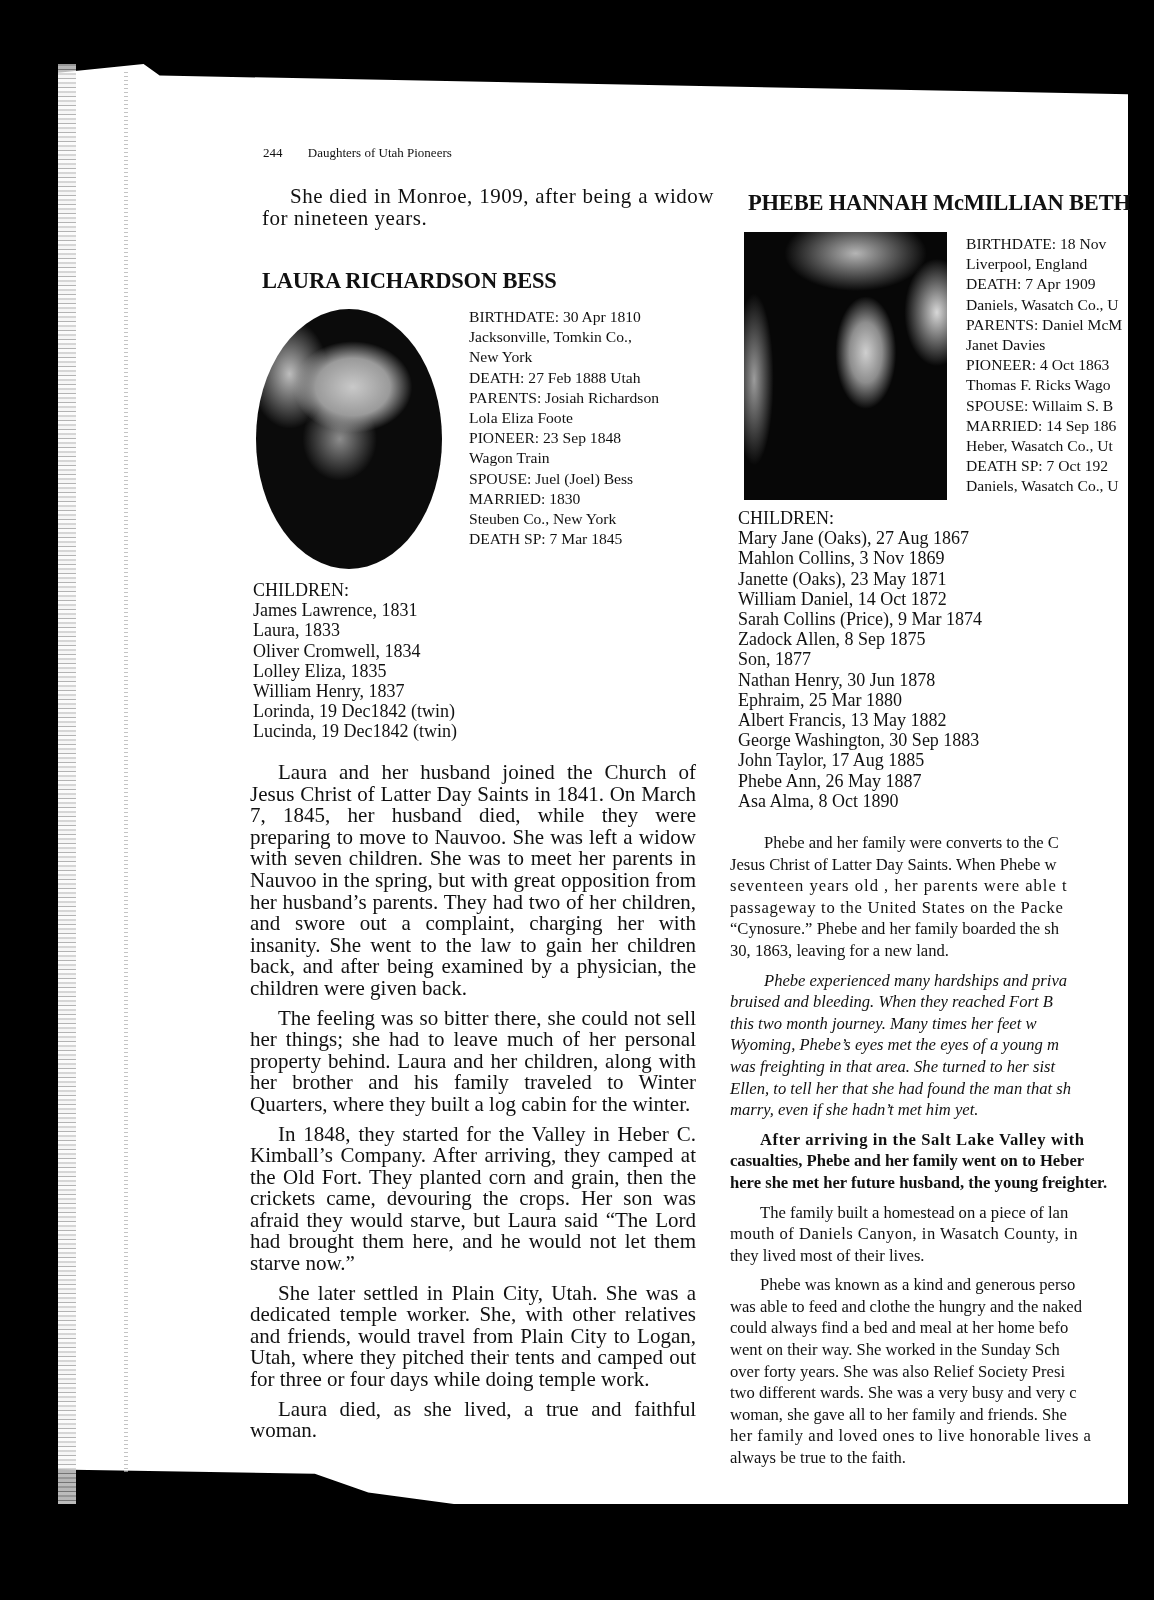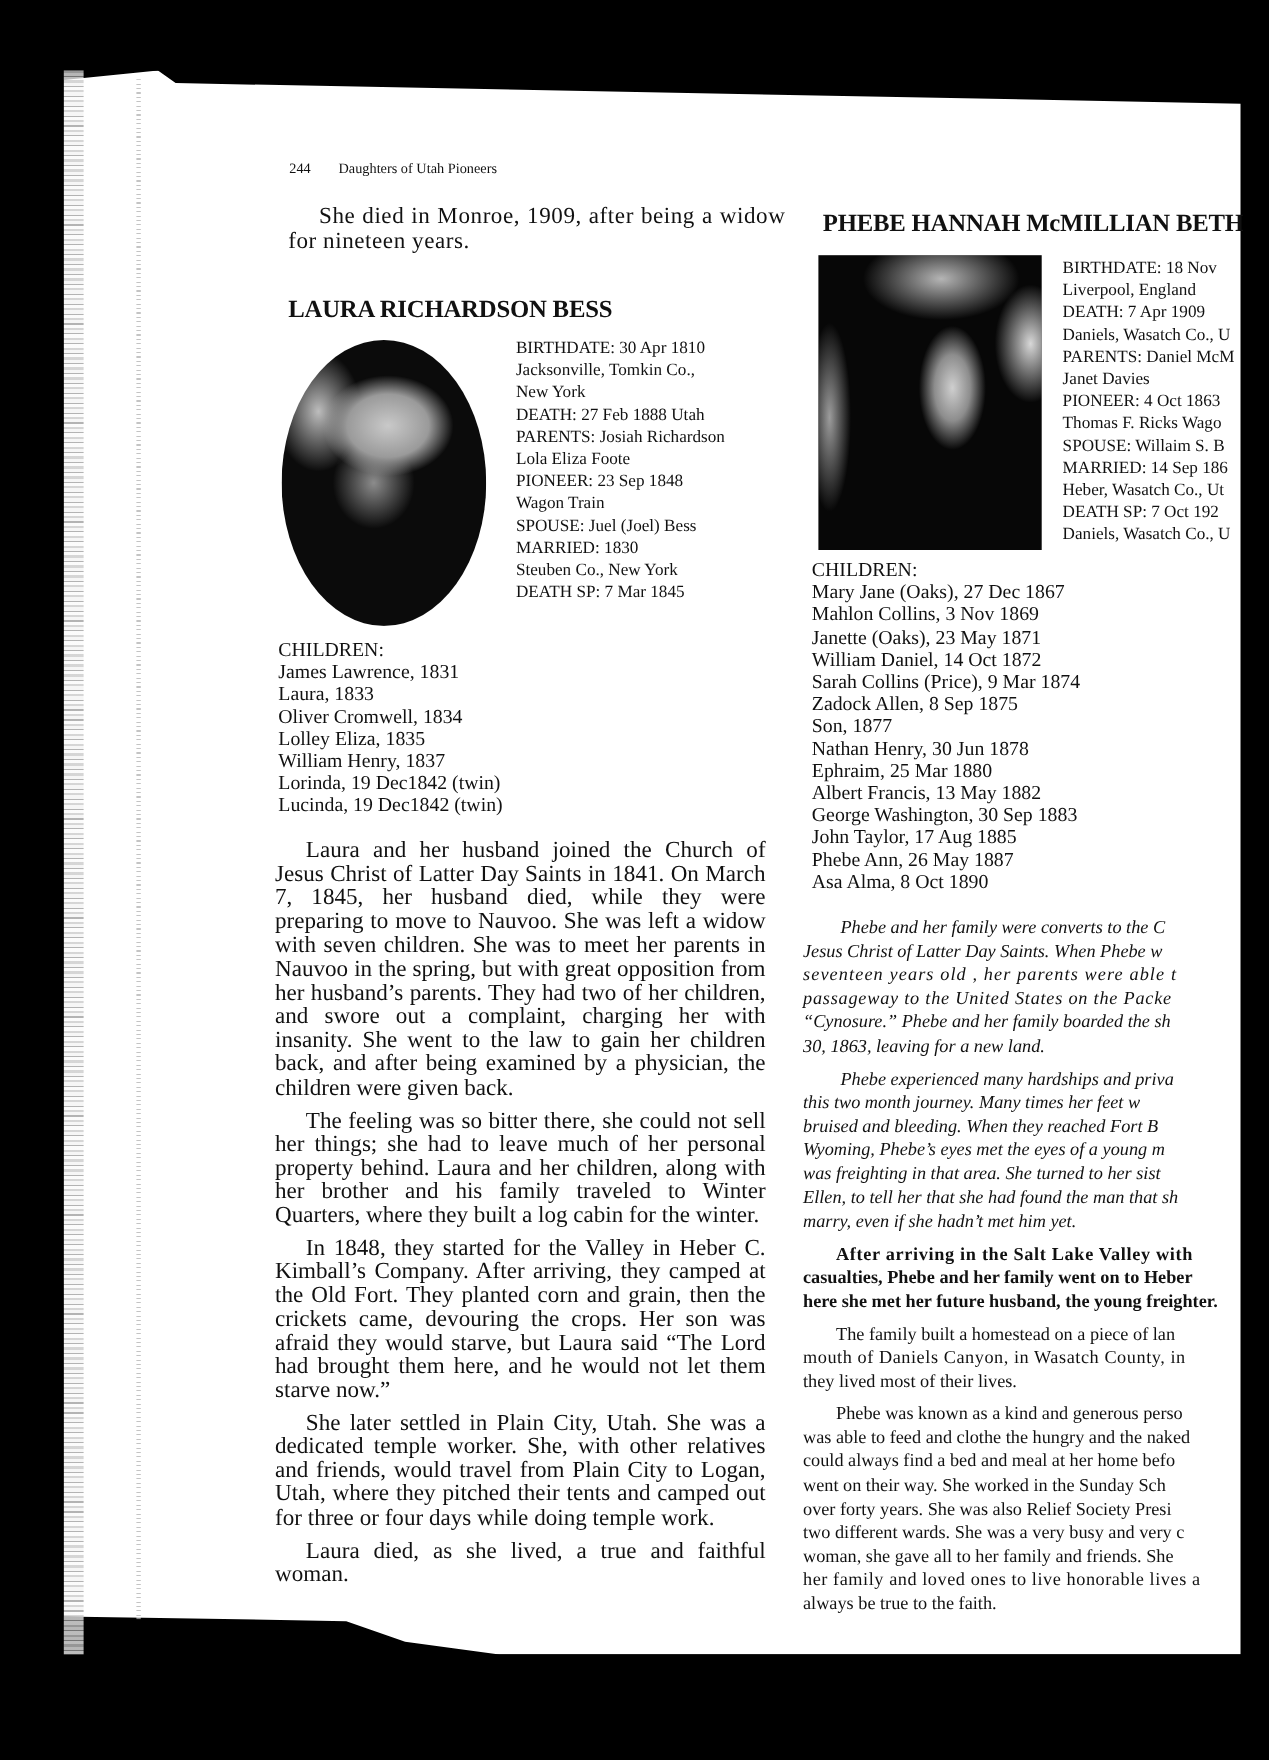--- a/index.html
+++ b/index.html
@@ -122,49 +122,49 @@
   <div>Thomas F.  Ricks Wago</div>
   <div>SPOUSE:  Willaim S. B</div>
   <div>MARRIED:  14 Sep 186</div>
   <div>Heber, Wasatch Co., Ut</div>
   <div>DEATH SP:  7 Oct 192</div>
   <div>Daniels, Wasatch Co., U</div>
 </div>
 
 <div class="abs kids" style="left:738px; top:508px;">
   <div>CHILDREN:</div>
-  <div>Mary Jane (Oaks), 27 Dec 1867</div>
+  <div>Mary Jane (Oaks), 27 Aug 1867</div>
   <div>Mahlon Collins, 3 Nov 1869</div>
   <div>Janette (Oaks), 23 May 1871</div>
   <div>William Daniel, 14 Oct 1872</div>
   <div>Sarah Collins (Price), 9 Mar 1874</div>
   <div>Zadock Allen, 8 Sep 1875</div>
   <div>Son, 1877</div>
   <div>Nathan Henry, 30 Jun 1878</div>
   <div>Ephraim, 25 Mar 1880</div>
   <div>Albert Francis, 13 May 1882</div>
   <div>George Washington, 30 Sep 1883</div>
   <div>John Taylor, 17 Aug 1885</div>
   <div>Phebe Ann, 26 May 1887</div>
   <div>Asa Alma, 8 Oct 1890</div>
 </div>
 
 <div class="abs body-text" style="left:730px; top:832px;">
-  <div style="margin-bottom:8px;font-style:italic;">
+  <div style="margin-bottom:8px;">
     <div style="padding-left:34px;">Phebe and her family were converts to the C</div>
     <div>Jesus Christ of Latter Day Saints.  When Phebe w</div>
     <div style="letter-spacing:1px;">seventeen years old , her parents were able t</div>
     <div style="letter-spacing:0.7px;">passageway to the United States on the Packe</div>
     <div>“Cynosure.”  Phebe and her family boarded the sh</div>
     <div>30, 1863, leaving for a new land.</div>
   </div>
   <div style="margin-bottom:8px;font-style:italic;">
     <div style="padding-left:34px;">Phebe experienced many hardships and priva</div>
+    <div>bruised and bleeding.  When they reached Fort B</div>
     <div>this two month journey.  Many times her feet w</div>
-    <div>bruised and bleeding.  When they reached Fort B</div>
     <div>Wyoming, Phebe’s eyes met the eyes of a young m</div>
     <div>was freighting in that area.  She turned to her sist</div>
     <div>Ellen, to tell her that she had found the man that sh</div>
     <div>marry, even if she hadn’t met him yet.</div>
   </div>
   <div style="margin-bottom:8px;font-weight:bold;">
     <div style="padding-left:30px; letter-spacing:0.6px;">After arriving in the Salt Lake Valley with</div>
     <div>casualties, Phebe and her family went on to Heber</div>
     <div>here she met her future husband, the young freighter.</div>
   </div>

